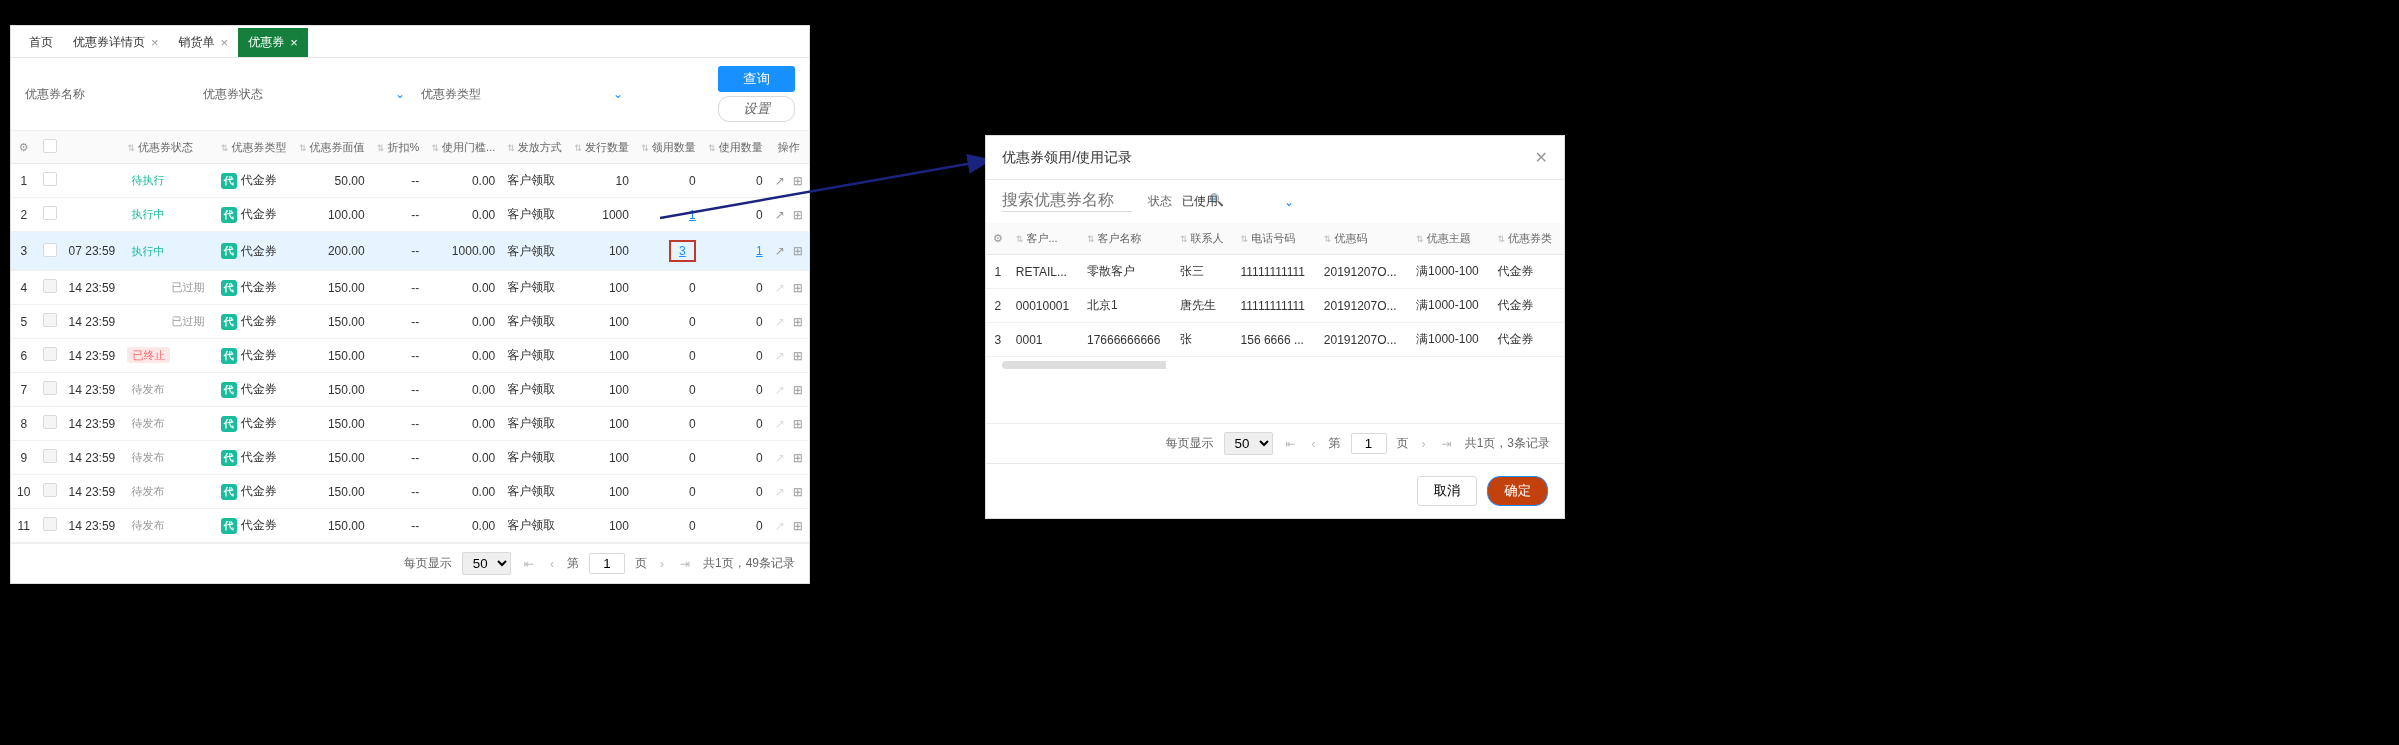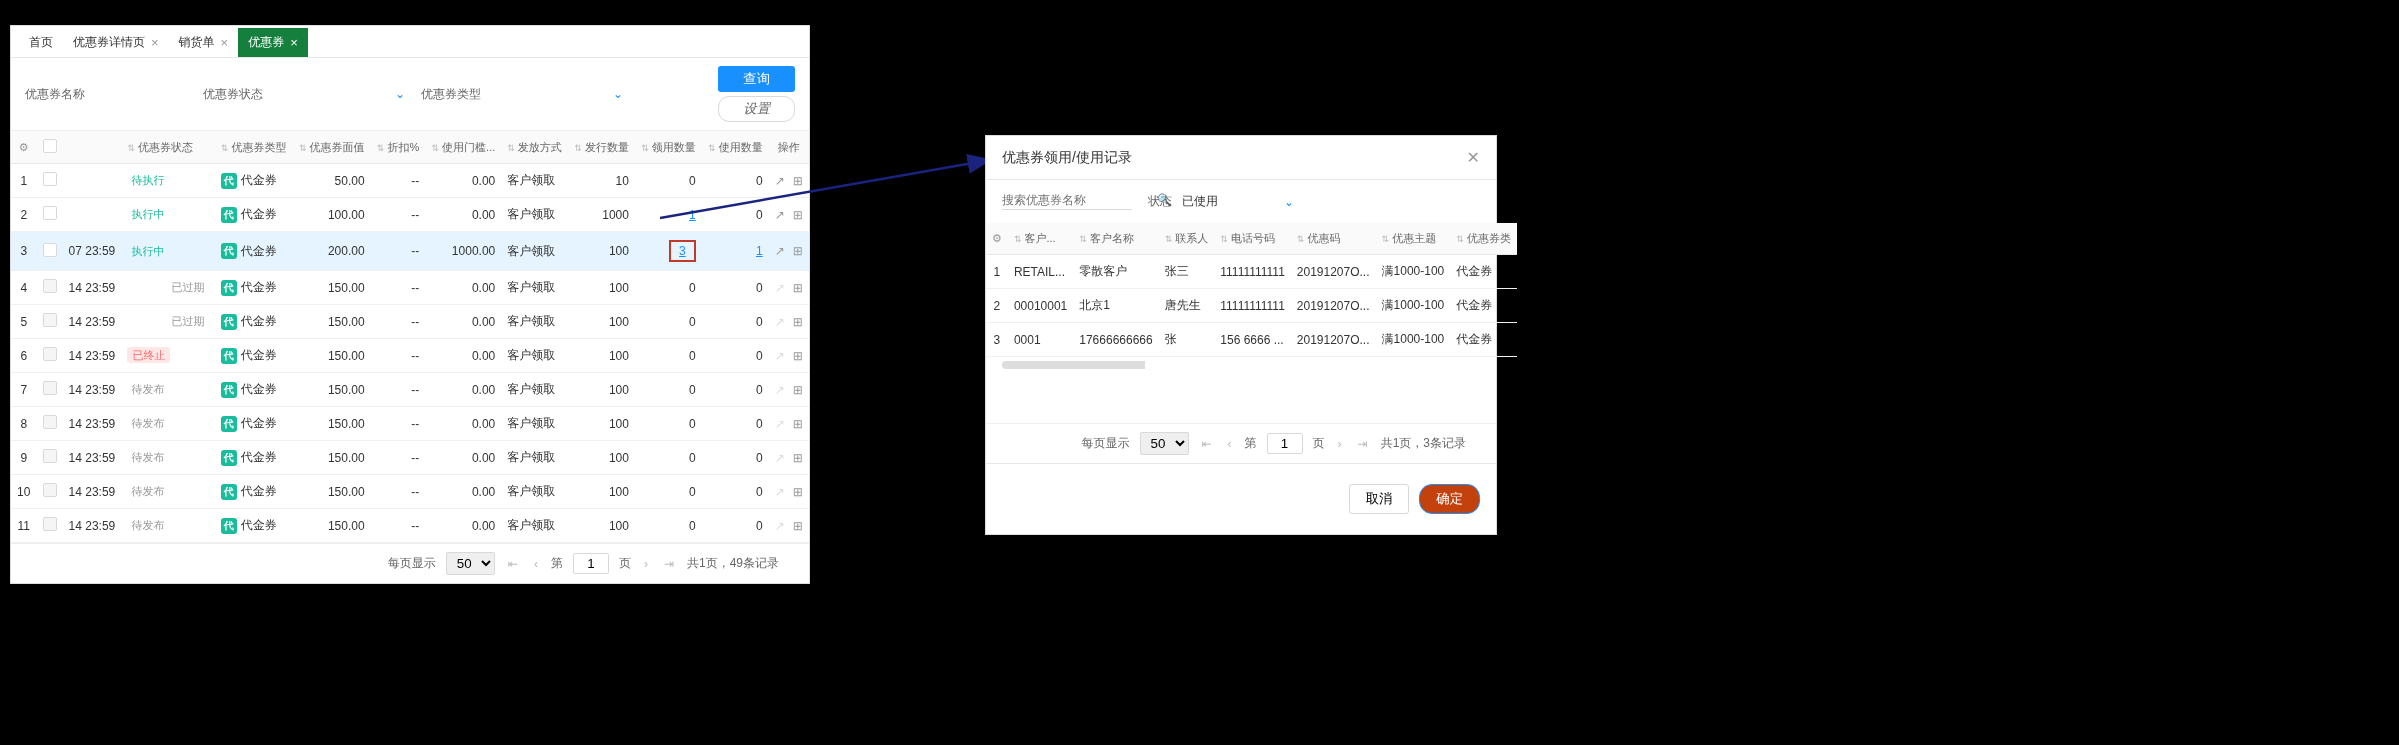--- a/index.html
+++ b/index.html
@@ -1,19 +1,19 @@
 <!DOCTYPE html>
 <html><head>
   <meta charset="utf-8">
   <style>
     * { margin: 0; padding: 0; box-sizing: border-box; }
     body { font-family: -apple-system, "Microsoft YaHei", sans-serif; font-size: 12px; background: #000; color: #333; width: 2399px; height: 745px; position: relative; }
     
     .left-panel { position: absolute; left: 10px; top: 25px; width: 800px; background: #fff; border: 1px solid #ddd; }
-    .right-panel { position: absolute; left: 985px; top: 135px; width: 512px; background: #fff; border: 1px solid #ddd; }
+    .right-panel { position: absolute; left: 985px; top: 135px; width: 580px; background: #fff; border: 1px solid #ddd; }
     
     .tabs { display: flex; border-bottom: 1px solid #e8e8e8; height: 32px; align-items: flex-end; padding-left: 8px; }
     .tab { padding: 6px 10px; display: flex; align-items: center; gap: 6px; font-size: 12px; color: #333; cursor: pointer; }
     .tab.active { background: #15803d; color: #fff; }
     .tab-close { color: #999; font-size: 13px; }
     .tab.active .tab-close { color: #fff; }
     
     .header { display: flex; justify-content: space-between; align-items: center; padding: 10px 14px; }
     .header h2 { font-size: 16px; font-weight: 600; }
     .header-btns { display: flex; gap: 8px; }
@@ -52,35 +52,35 @@
     .type-badge { display: inline-flex; align-items: center; gap: 4px; }
     .type-icon { background: #1abc9c; color: #fff; width: 16px; height: 16px; border-radius: 3px; display: inline-flex; align-items: center; justify-content: center; font-size: 10px; font-weight: bold; }
     
     .action-icons { display: flex; gap: 8px; color: #999; justify-content: center; }
     .action-icon { cursor: pointer; }
     .action-icon.disabled { color: #ddd; cursor: not-allowed; }
     
     .link-num { color: #1890ff; text-decoration: underline; cursor: pointer; }
     .red-box { border: 2px solid #c0392b; padding: 2px 8px; display: inline-block; }
     
-    .pager { display: flex; align-items: center; justify-content: flex-end; padding: 8px 30px; gap: 10px; font-size: 12px; color: #666; border-top: 1px solid #eee; }
+    .pager { display: flex; align-items: center; justify-content: flex-end; padding: 8px 14px; gap: 10px; font-size: 12px; color: #666; border-top: 1px solid #eee; }
     .pager select { border: 1px solid #d9d9d9; padding: 2px 6px; border-radius: 2px; }
     .pager-btn { color: #bbb; cursor: pointer; padding: 0 3px; }
     .pager input { width: 36px; border: 1px solid #d9d9d9; text-align: center; padding: 2px; border-radius: 2px; }
     
     .modal-header { display: flex; justify-content: space-between; align-items: center; padding: 12px 16px; border-bottom: 1px solid #e8e8e8; }
     .modal-title { font-size: 14px; font-weight: 500; }
     .modal-close { color: #999; cursor: pointer; font-size: 16px; }
     
     .modal-filters { display: flex; align-items: center; padding: 10px 16px; gap: 16px; }
     .modal-search { border-bottom: 1px solid #d9d9d9; display: flex; align-items: center; padding-bottom: 2px; width: 130px; }
-    .modal-search input { border: none; outline: none; flex: 1; font-size: 12px; }
+    .modal-search input { border: none; outline: none; flex: 1; font-size: 16px; }
     .modal-search-icon { color: #1890ff; }
     
-    .modal-footer { display: flex; justify-content: flex-end; gap: 10px; padding: 20px 16px; border-top: 1px solid #e8e8e8; }
+    .modal-footer { display: flex; justify-content: flex-end; gap: 10px; padding: 12px 16px; border-top: 1px solid #e8e8e8; }
     .btn-cancel { border: 1px solid #d9d9d9; background: #fff; padding: 5px 16px; border-radius: 3px; cursor: pointer; }
     .btn-confirm { border: 1px solid #1890ff; background: #c2410c; color: #fff; padding: 5px 16px; border-radius: 13px; cursor: pointer; }
     
     .arrow-svg { position: absolute; left: 660px; top: 150px; width: 340px; height: 85px; pointer-events: none; }
     
     .modal-body { min-height: 200px; }
     .scroll-hint { height: 8px; background: linear-gradient(to right, #ddd 30%, transparent 30%); margin: 4px 16px; border-radius: 4px; }
   </style>
 </head>
 <body>

